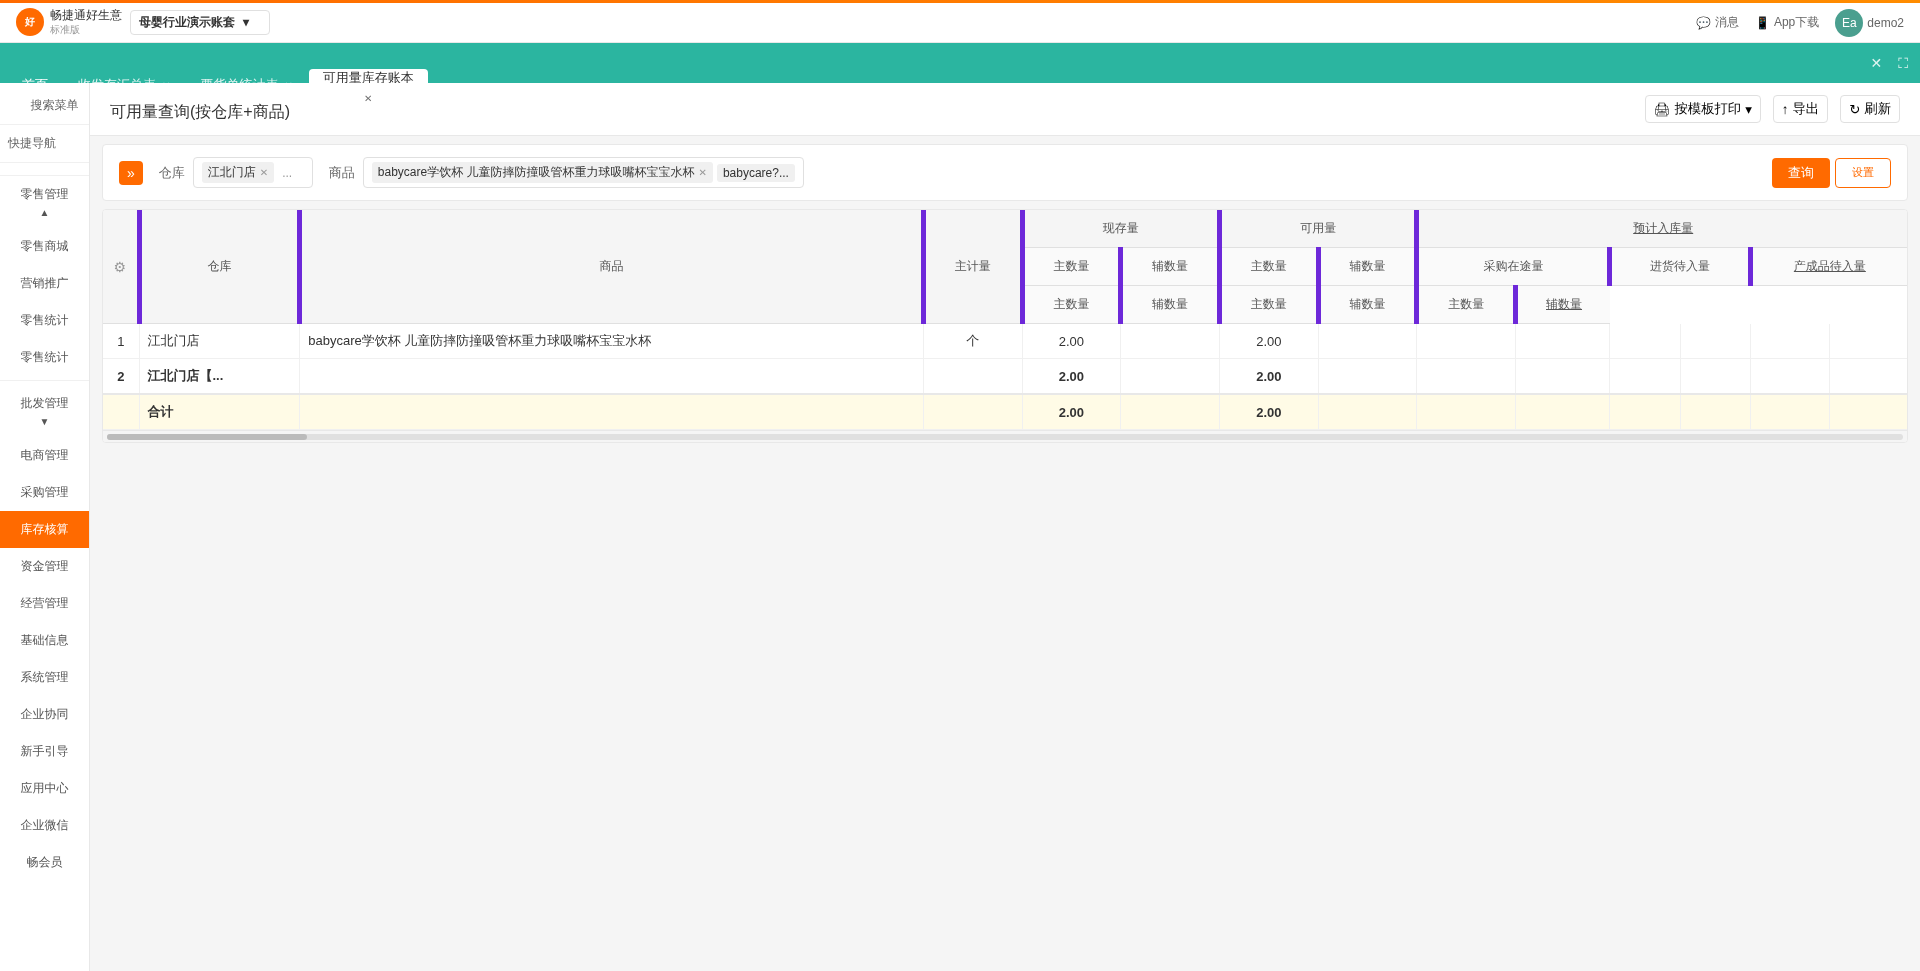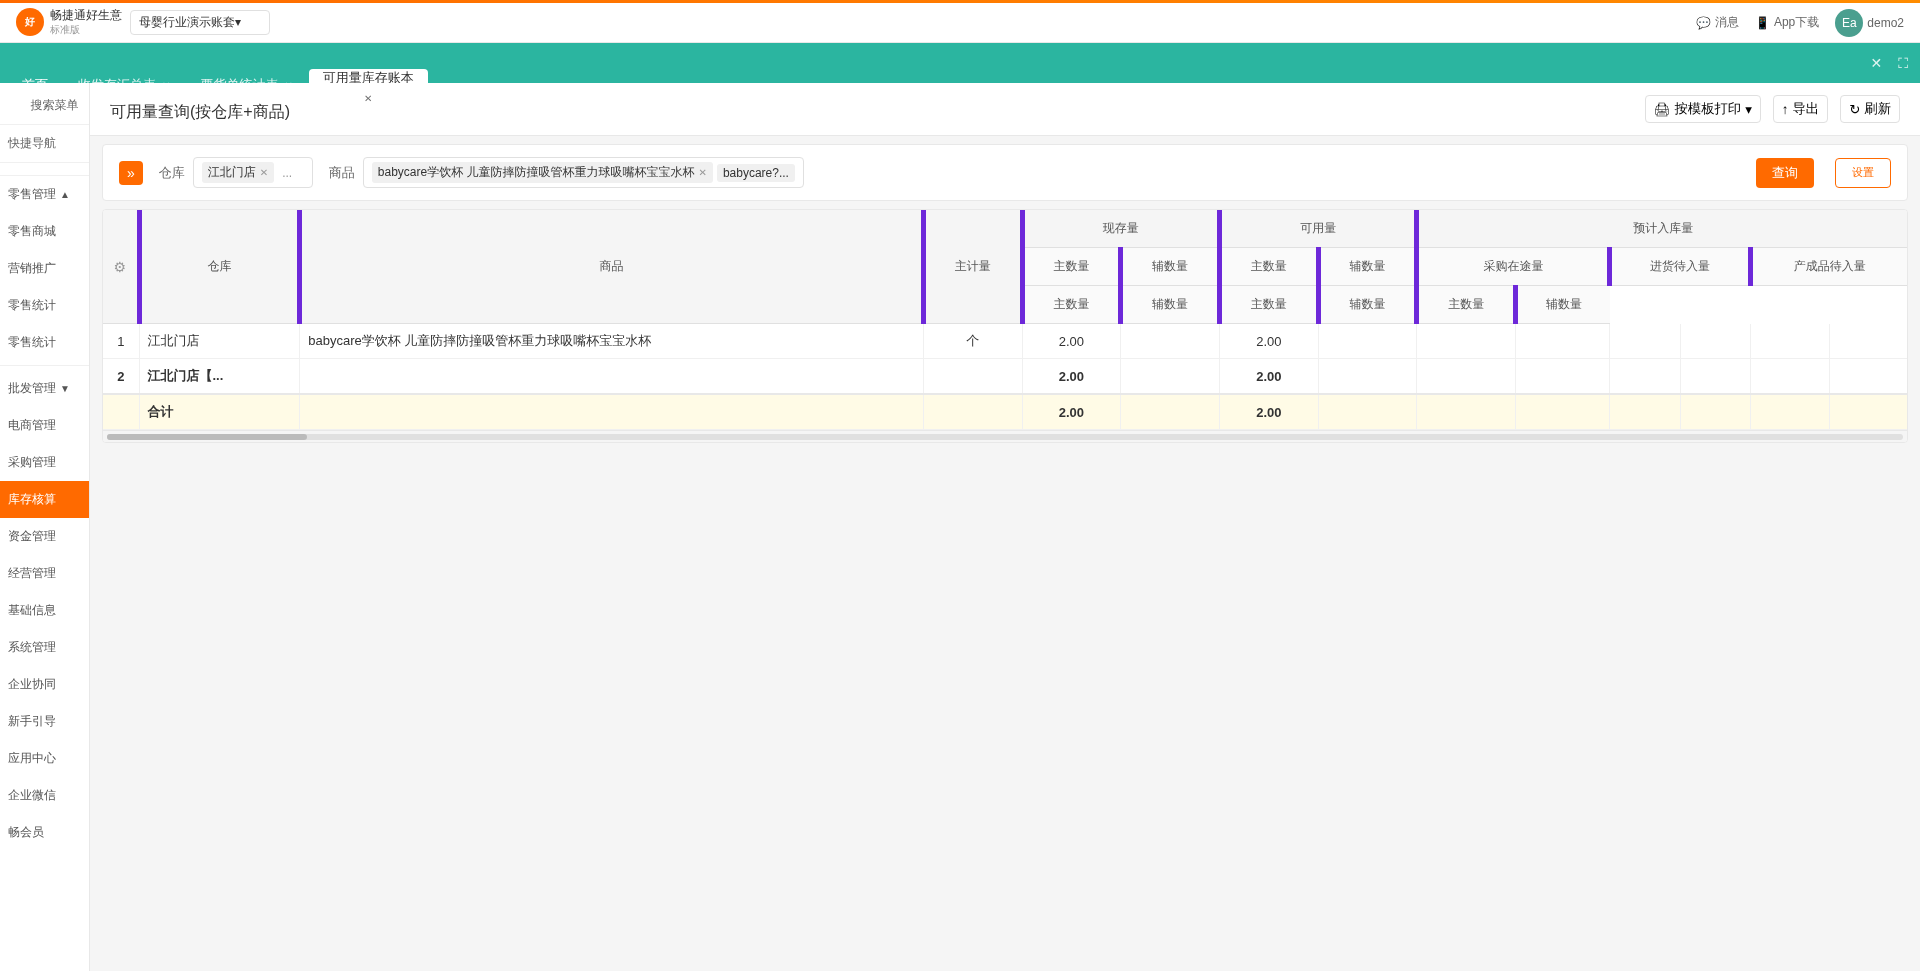--- a/index.html
+++ b/index.html
@@ -9,21 +9,21 @@
     .top-bar {
       display: flex; align-items: center; justify-content: space-between;
       background: #fff; height: 40px; padding: 0 16px;
       border-bottom: 1px solid #e8e8e8; position: relative;
     }
     .top-bar-left { display: flex; align-items: center; gap: 8px; }
     .logo-area { display: flex; align-items: center; gap: 6px; }
     .logo-icon { width: 28px; height: 28px; background: #ff6a00; border-radius: 50%; display: flex; align-items: center; justify-content: center; color: #fff; font-size: 10px; font-weight: bold; }
     .logo-text { font-size: 12px; color: #333; line-height: 1.2; }
     .logo-sub { font-size: 10px; color: #999; }
-    .org-select { display: flex; align-items: center; gap: 0; border: 1px solid #e0e0e0; border-radius: 4px; padding: 3px 8px; font-size: 12px; color: #333; cursor: pointer; min-width: 140px; }
+    .org-select { display: flex; align-items: center; gap: 8px; border: 1px solid #e0e0e0; border-radius: 4px; padding: 3px 8px; font-size: 12px; color: #333; cursor: pointer; min-width: 140px; font-weight: bold; }
     .top-bar-right { display: flex; align-items: center; gap: 16px; font-size: 12px; color: #666; }
     .top-right-item { display: flex; align-items: center; gap: 4px; cursor: pointer; }
     .avatar { width: 28px; height: 28px; border-radius: 50%; background: #4a9f8f; display: flex; align-items: center; justify-content: center; color: #fff; font-size: 12px; }
 
     
     .nav-tabs {
       display: flex; align-items: center; background: #2bb5a0;
       height: 40px; padding: 0 8px; gap: 2px;
     }
     .nav-tab {
@@ -39,21 +39,21 @@
 
     
     .layout { display: flex; height: calc(100vh - 80px); }
     .sidebar { width: 90px; background: #fff; border-right: 1px solid #e8e8e8; display: flex; flex-direction: column; overflow-y: auto; }
     .sidebar-top { padding: 8px 0; border-bottom: 1px solid #f0f0f0; }
     .sidebar-search { padding: 6px 8px; font-size: 12px; color: #666; cursor: pointer; text-align: center; margin-left: 20px; }
     .sidebar-nav { padding: 6px 8px; font-size: 12px; color: #666; cursor: pointer; text-align: left; }
     .sidebar-divider { height: 1px; background: #f0f0f0; margin: 4px 0; }
     .sidebar-item {
       padding: 10px 8px; font-size: 12px; color: #555; cursor: pointer;
-      text-align: center; display: flex; flex-direction: row; align-items: center; gap: 4px;
+      text-align: center; display: flex; flex-direction: column; align-items: center; gap: 4px;
     }
     .sidebar-item.active { background: #ff6a00; color: #fff; }
     .sidebar-item .arrow { font-size: 10px; }
 
     
     .main { flex: 1; overflow-y: auto; background: #f5f5f5; }
     .page-header {
       background: #fff; padding: 12px 20px; border-bottom: 1px solid #e8e8e8;
       display: flex; align-items: flex-end; justify-content: space-between;
     }
@@ -77,34 +77,34 @@
       display: flex; align-items: center; border: 1px solid #e0e0e0;
       border-radius: 4px; padding: 4px 8px; min-width: 120px; font-size: 12px;
       background: #fff; gap: 4px; flex-wrap: wrap;
     }
     .filter-tag {
       display: flex; align-items: center; gap: 4px;
       background: #f0f0f0; border-radius: 3px; padding: 2px 6px; font-size: 12px;
     }
     .filter-tag-close { cursor: pointer; font-size: 10px; color: #999; }
     .filter-dots { color: #999; cursor: pointer; padding: 0 4px; }
-    .filter-right { margin-left: auto; display: flex; gap: 21px; }
+    .filter-right { margin-left: auto; display: flex; gap: 5px; }
     .btn-query { background: #ff6a00; color: #fff; border: none; border-radius: 4px; padding: 6px 16px; cursor: pointer; font-size: 13px; }
     .btn-settings { background: #fff; color: #ff6a00; border: 1px solid #ff6a00; border-radius: 4px; padding: 6px 16px; cursor: pointer; font-size: 11px; }
 
     
     .table-container { margin: 0 12px 12px; background: #fff; border-radius: 4px; border: 1px solid #e8e8e8; overflow-x: auto; }
     table { width: 100%; border-collapse: collapse; font-size: 13px; }
     thead tr { background: #f5f5f5; }
     th {
       padding: 10px 8px; text-align: center; font-weight: 500; color: #555;
       border-bottom: 1px solid #e0e0e0; border-right: 5px solid #6d28d9;
       white-space: nowrap; font-size: 12px;
     }
-    th:last-child { border-right: none; }
+    th:last-child { border-right: none; text-decoration: underline; }
     td {
       padding: 8px 8px; text-align: center; color: #333;
       border-bottom: 1px solid #f0f0f0; border-right: 1px solid #f0f0f0;
       white-space: nowrap; font-size: 13px;
     }
     td:last-child { border-right: none; }
     .td-left { text-align: left; }
 
     
     .header-main { background: #f5f5f5; }

